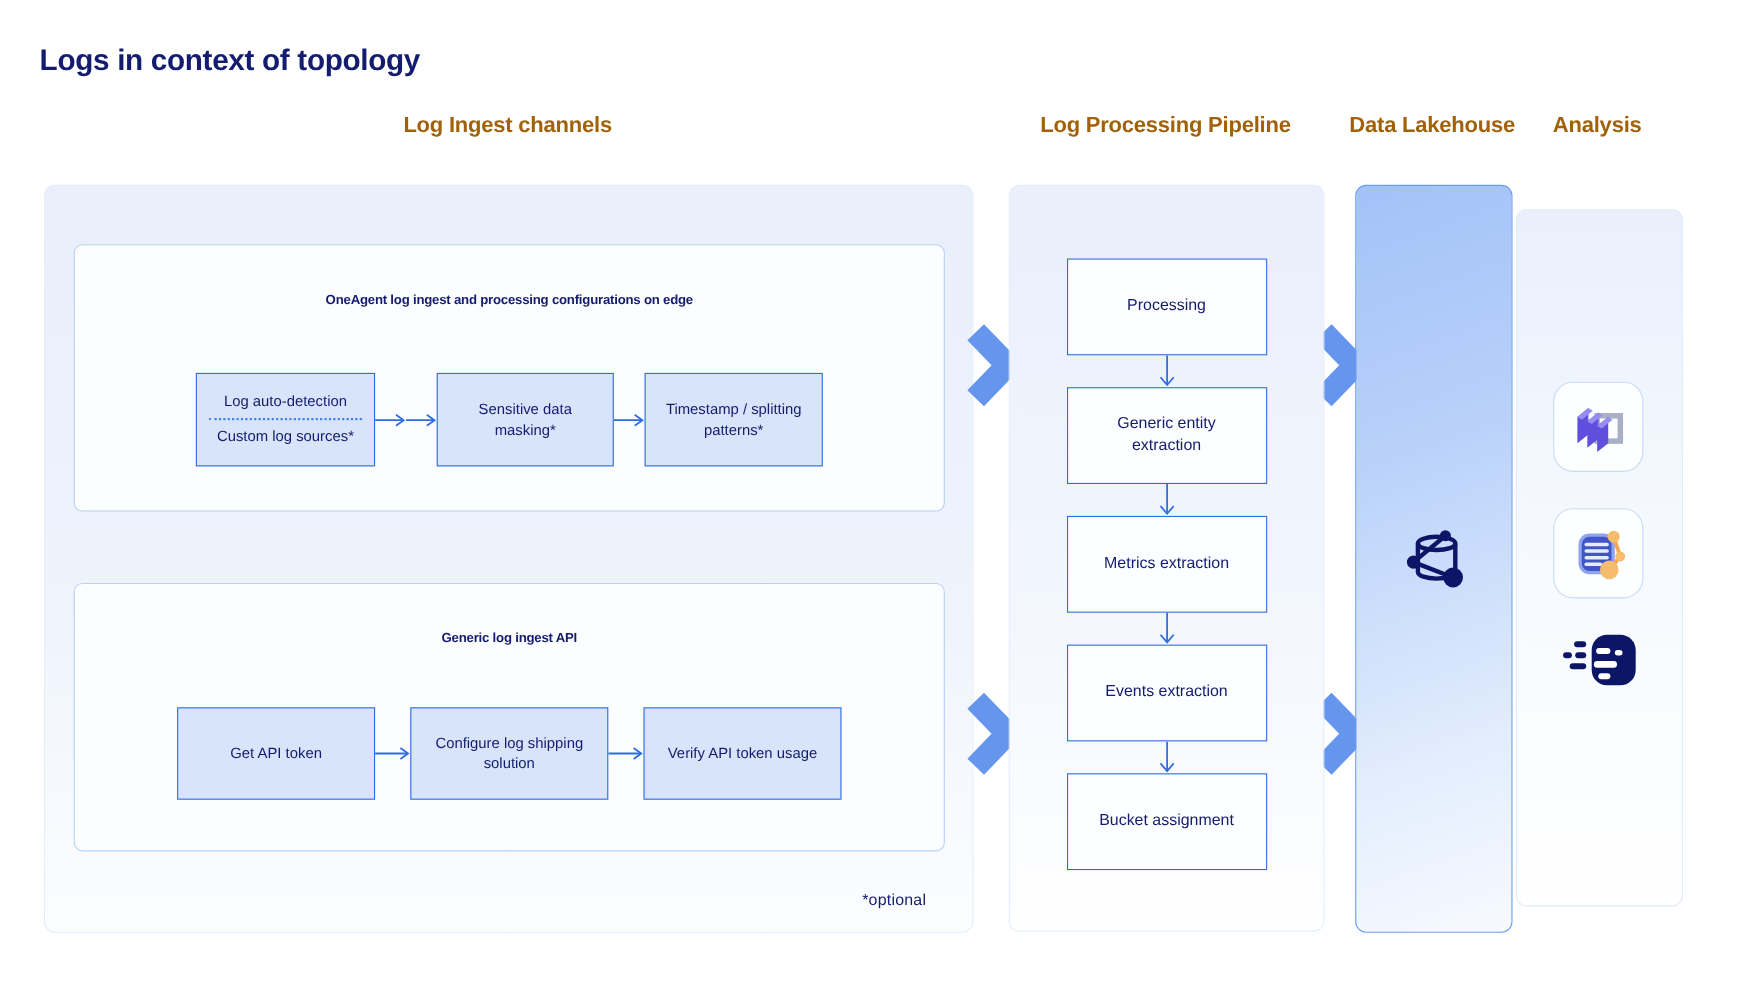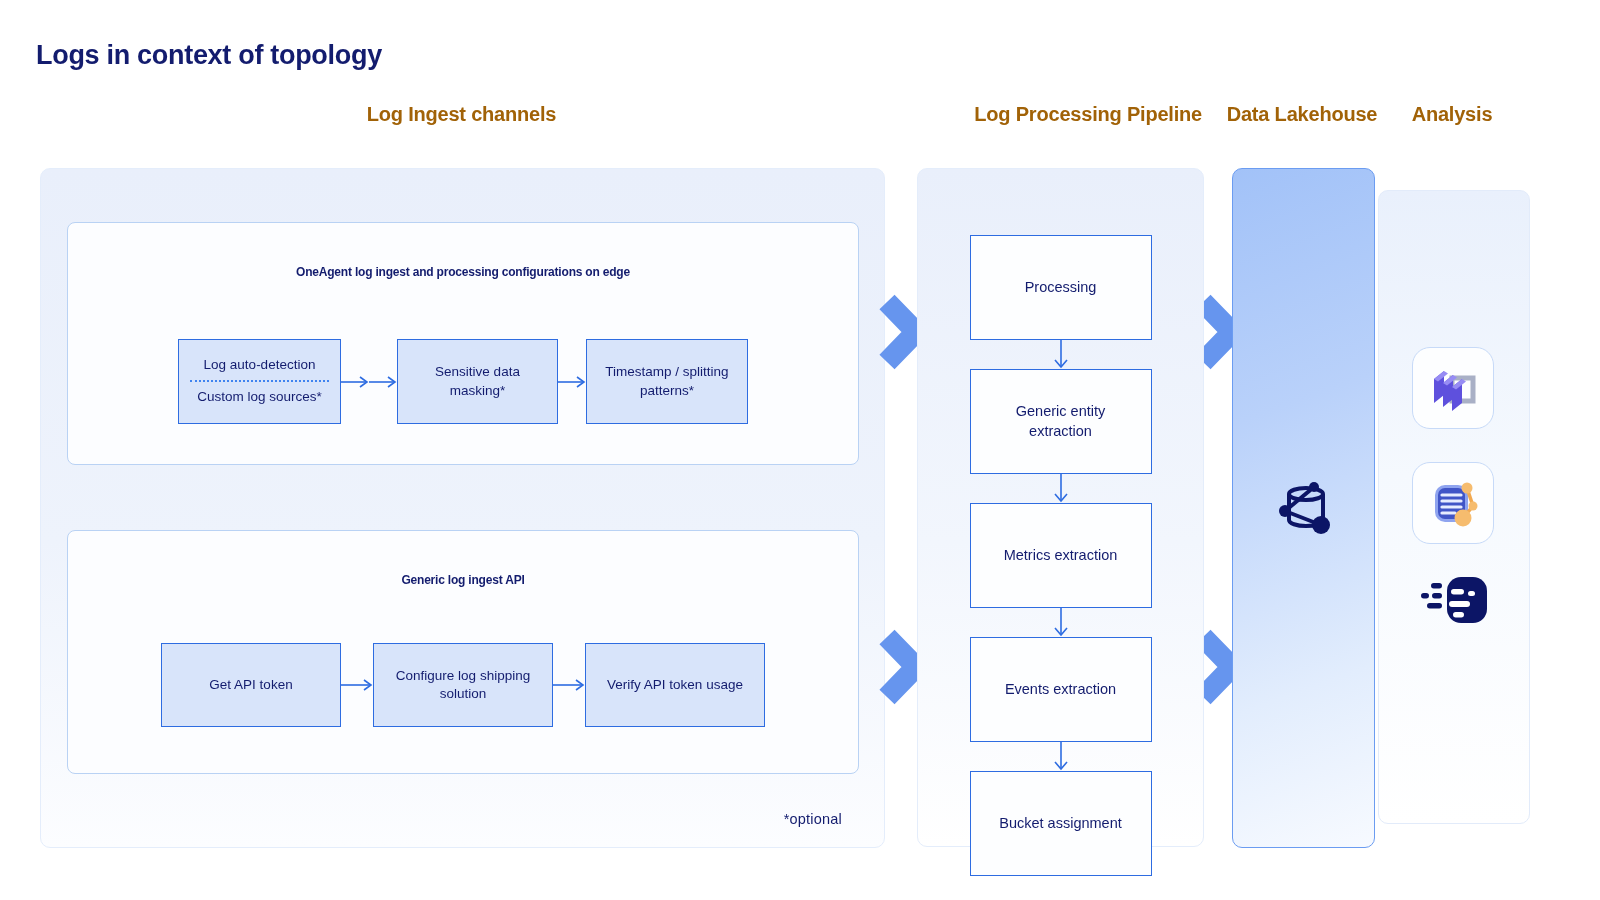--- a/index.html
+++ b/index.html
@@ -9,21 +9,21 @@
   }
   .page-title{
     position:absolute;left:36px;top:40px;font-size:27px;font-weight:700;
     letter-spacing:-0.3px;color:#131c6e;
   }
   .col-header{
     position:absolute;top:103px;font-size:20px;font-weight:700;text-align:center;
     color:#a16207;letter-spacing:-0.2px;
   }
   .hdr-ingest{left:40px;width:843px;}
-  .hdr-pipeline{left:917px;width:285px;text-align:right;}
+  .hdr-pipeline{left:917px;width:285px;}
   .hdr-lakehouse{left:1218px;width:168px;}
   .hdr-analysis{left:1396px;width:112px;}
 
   
   .panel-ingest{
     position:absolute;left:40px;top:168px;width:843px;height:678px;
     border-radius:10px;border:1px solid #e4edfb;
     background:linear-gradient(180deg,#e9effb 0%,#eef3fc 55%,#fcfdff 100%);
   }
   .panel-pipeline{
@@ -72,21 +72,21 @@
   }
   .split-top{border-bottom:2px dotted #3f83f0;}
   .h-arrow{flex:0 0 auto;display:block;}
 
   
   .pipe-stack{
     position:absolute;top:66px;left:0;width:100%;
     display:flex;flex-direction:column;align-items:center;
   }
   .pipe-box{
-    box-sizing:border-box;width:182px;height:105px;background:#fdfeff;border:1.5px solid #2e6ce1;
+    box-sizing:border-box;width:182px;height:88px;background:#fdfeff;border:1.5px solid #2e6ce1;
     display:flex;align-items:center;justify-content:center;text-align:center;
     font-size:14.5px;line-height:1.35;color:#131c6e;padding:0 18px;
   }
   .v-arrow{display:block;}
 
   .footnote{
     position:absolute;right:42px;top:642px;font-size:14.5px;color:#131c6e;letter-spacing:0.2px;
   }
 
   

